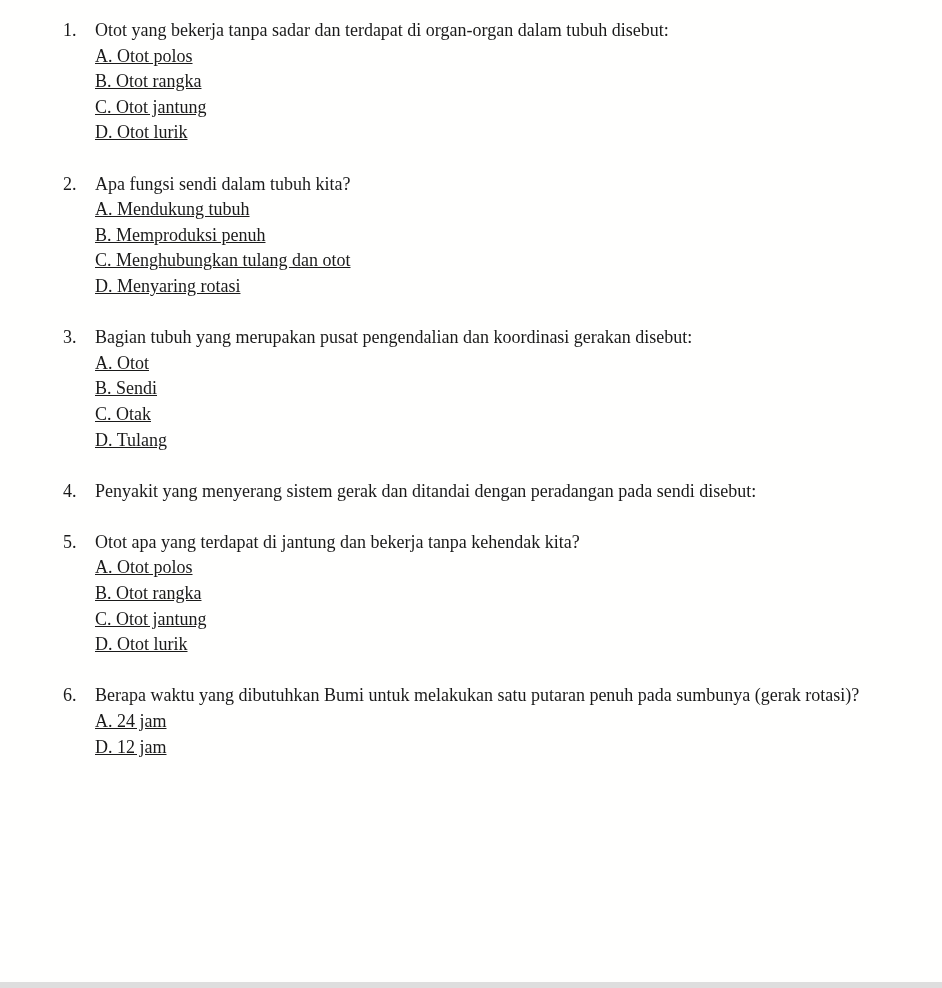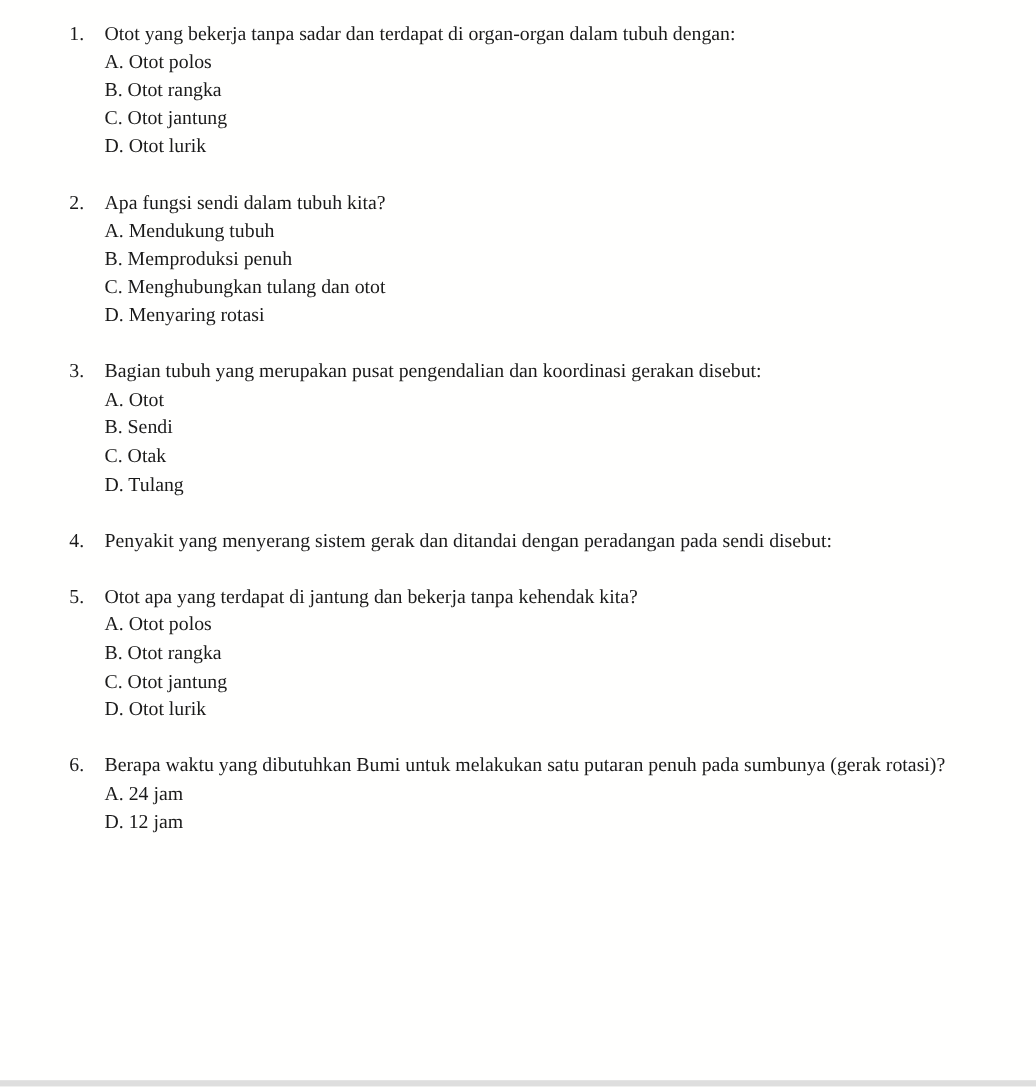--- a/index.html
+++ b/index.html
@@ -30,20 +30,21 @@
   }
   .q-num {
     flex: 0 0 32px;
     width: 32px;
   }
   .q-text {
     flex: 1 1 auto;
   }
   .options {
     padding-left: 32px;
+    text-decoration: underline;
   }
   .option {
     white-space: nowrap;
   }
   .bottom-bar {
     position: absolute;
     left: 0;
     right: 0;
     bottom: 0;
     height: 6px;
@@ -52,21 +53,21 @@
 </style>
 </head>
 <body>
 
 <div class="page">
   <div class="content">
     <div>
   <div class="question">
     <div class="q-row">
       <span class="q-num">1.</span>
-      <span class="q-text">Otot yang bekerja tanpa sadar dan terdapat di organ-organ dalam tubuh dengan:</span>
+      <span class="q-text">Otot yang bekerja tanpa sadar dan terdapat di organ-organ dalam tubuh disebut:</span>
     </div>
     <div class="options">
             <div class="option">A. Otot polos</div>
             <div class="option">B. Otot rangka</div>
             <div class="option">C. Otot jantung</div>
             <div class="option">D. Otot lurik</div>
           </div>
   </div>
 
   <div class="question">

